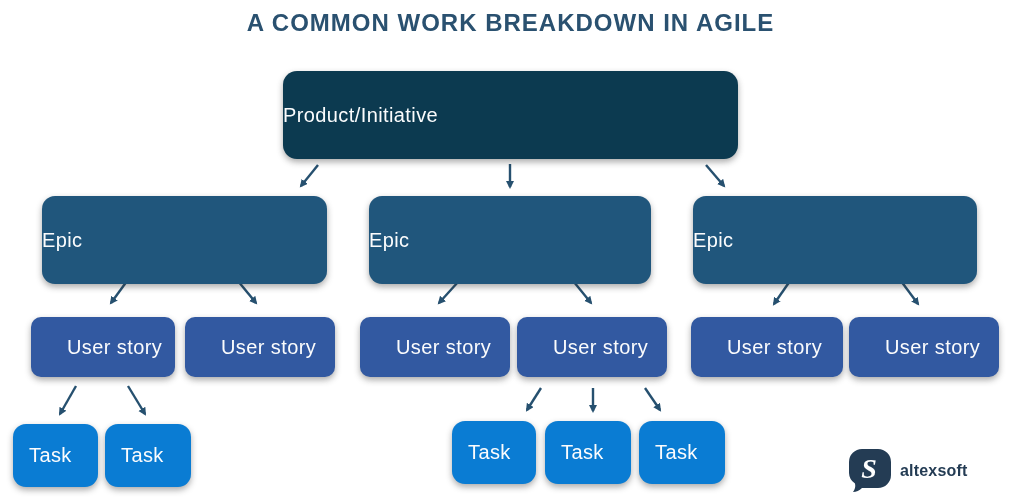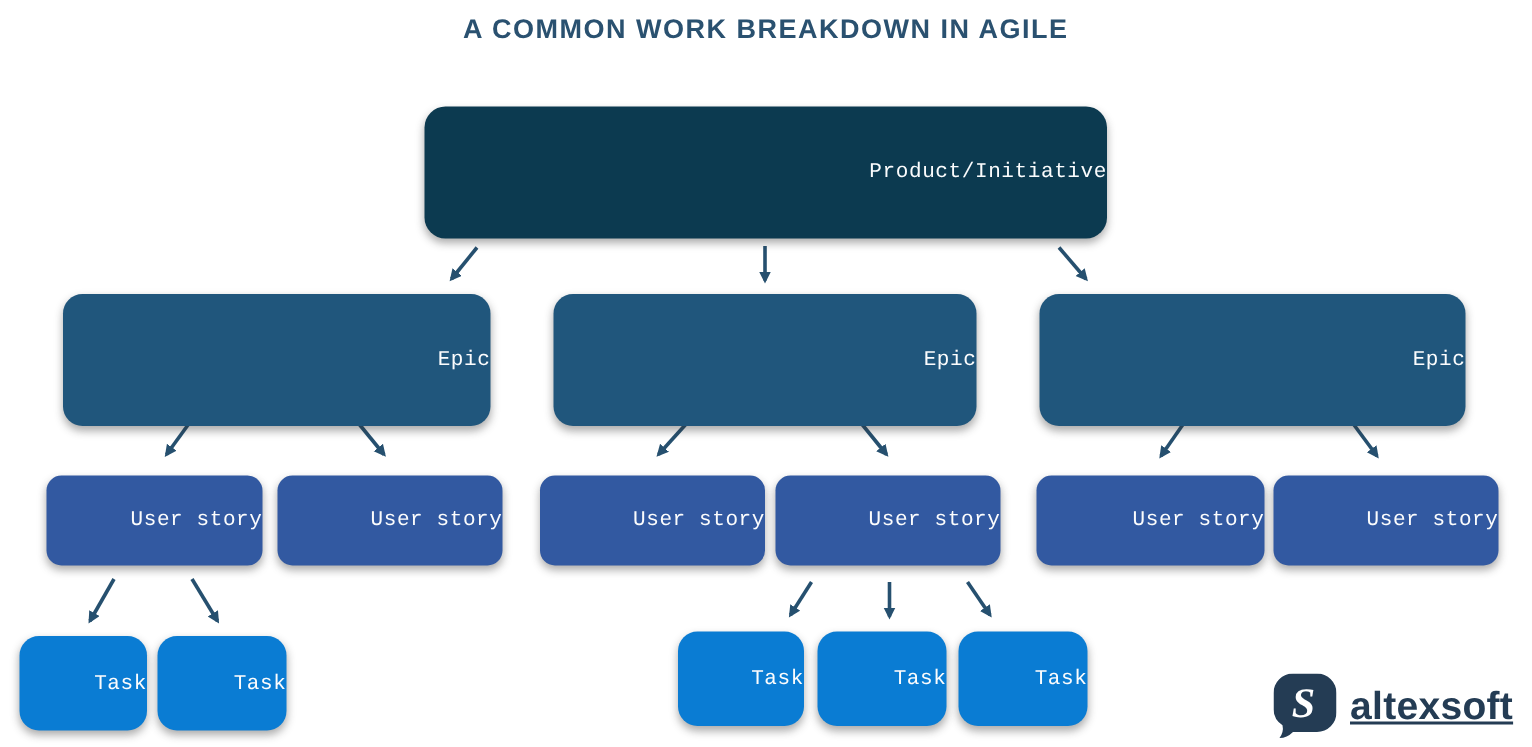--- a/index.html
+++ b/index.html
@@ -14,37 +14,36 @@
     height: 498px;
     background: #ffffff;
     overflow: hidden;
   }
   .diagram-title {
     position: absolute;
     top: 9px;
     left: 0;
     width: 100%;
     text-align: center;
-    font-size: 18px;
+    font-size: 24px;
     font-weight: 600;
     letter-spacing: 1px;
     color: var(--title_text, #2A5170);
   }
   .node {
     position: absolute;
     display: flex;
     align-items: center;
-    justify-content: flex-end;
+    justify-content: flex-start;
     color: #fbfcfd;
-    font-size: 14px;
+    font-size: 20px;
     font-weight: 400;
     letter-spacing: 0.4px;
     box-shadow: 0 3px 6px rgba(45,45,45,0.40);
     box-sizing: border-box;
-    font-family: Liberation Mono, monospace;
   }
   .node-product {
     left: 283px; top: 71px; width: 455px; height: 88px;
     background: var(--product_bg, #0C3A50);
     border-radius: 14px;
   }
   .node-epic {
     top: 196px; height: 88px;
     background: var(--epic_bg, #20567C);
     border-radius: 13px;
@@ -87,25 +86,24 @@
   }
   .brand {
     position: absolute;
     left: 849px;
     top: 449px;
     display: flex;
     align-items: center;
     gap: 9px;
   }
   .brand-text {
-    font-size: 26px;
+    font-size: 16px;
     font-weight: 700;
     letter-spacing: 0.2px;
     color: var(--logo, #243C54);
-    text-decoration: underline;
   }
 </style>
 </head>
 <body>
 
 <div class="canvas">
 
   <div class="diagram-title">A COMMON WORK BREAKDOWN IN AGILE</div>
 
   <svg class="arrows-layer" viewBox="0 0 1021 498">

